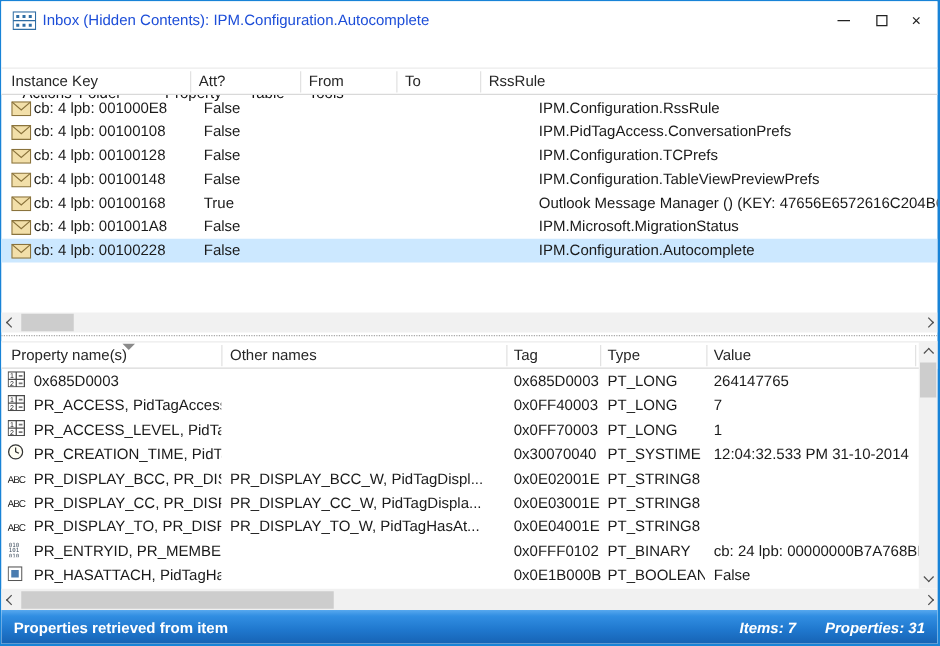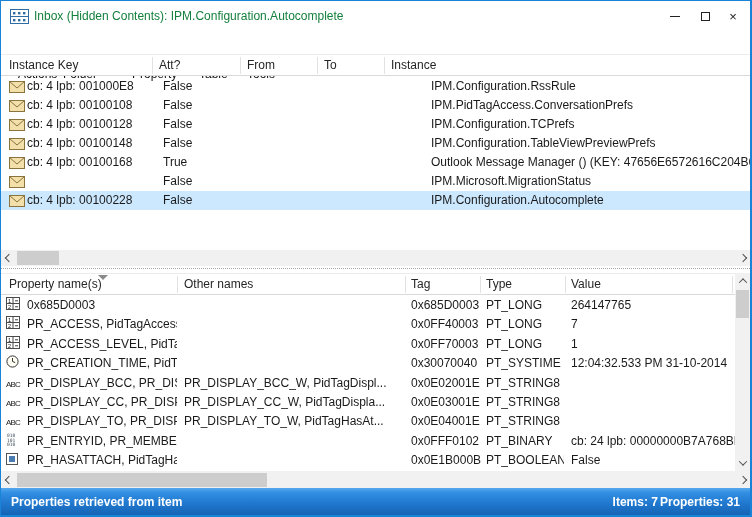--- a/index.html
+++ b/index.html
@@ -6,21 +6,21 @@
   *{box-sizing:border-box;}
   #window{
     position:relative;width:752px;height:517px;background:#fff;
     border-style:solid;border-color:#1883D7;border-width:1px 2px 2px 1px;
     font-family:"Liberation Sans","DejaVu Sans",sans-serif;font-size:12px;color:#1a1a1a;
     overflow:hidden;
   }
   
   .titlebar{position:absolute;left:0;top:0;width:100%;height:31px;background:#fff;}
   .app-icon{position:absolute;left:9px;top:8px;width:19px;height:15px;}
-  .title-text{position:absolute;left:33px;top:8px;font-size:12px;color:#15803d;white-space:nowrap;}
+  .title-text{position:absolute;left:33px;top:8px;font-size:12px;color:#1d4ed8;white-space:nowrap;}
   .winbtn{position:absolute;top:0;width:30px;height:30px;display:flex;align-items:center;justify-content:center;cursor:default;}
   .btn-min{right:60px;}.btn-max{right:30px;}.btn-close{right:2px;}
   .min-glyph{width:10px;height:0;border-top:1px solid #222;display:block;}
   .max-glyph{width:9px;height:9px;border:1px solid #222;display:block;}
   .close-glyph{font-size:13px;color:#222;line-height:1;}
   
   .menubar{position:absolute;left:0;top:31px;width:100%;height:22px;background:#fff;}
   .menu-item{position:absolute;top:3px;color:#111;cursor:default;margin-top:32px;}
   
   .hdr{position:absolute;left:0;width:100%;height:22px;background:#fff;border-top:1px solid #ececec;border-bottom:1px solid #d9d9d9;}
@@ -64,21 +64,21 @@
   .p-name{left:26px;width:150px;} .p-other{left:183px;width:220px;}
   .p-tag{left:410px;width:72px;} .p-type{left:485px;width:78px;} .p-val{left:570px;width:164px;}
   .picon{position:absolute;left:5px;top:3px;width:18px;height:14px;display:flex;align-items:flex-end;}
   
   .statusbar{
     position:absolute;left:0;bottom:0;width:100%;height:27px;
     background:linear-gradient(to bottom,#57a8ee 0%,#318ee2 18%,#1f77cd 60%,#1663b4 100%);
     color:#fff;font-weight:bold;display:flex;align-items:center;
   }
   .status-msg{margin-left:10px;}
-  .status-right{position:absolute;right:10px;display:flex;gap:2px;}
+  .status-right{position:absolute;right:10px;display:flex;gap:23px;font-style:italic;}
 </style>
 </head>
 <body>
 
 <div id="window">
 
   <div class="titlebar">
     <svg class="app-icon" viewBox="0 0 19 15">
       <rect x="0.5" y="0.5" width="18" height="14" fill="#fff" stroke="#2E6DA4"></rect>
       <line x1="0.5" y1="7.5" x2="18.5" y2="7.5" stroke="#2E6DA4"></line>
@@ -107,21 +107,21 @@
     <span class="menu-item" style="left:131px">Property</span>
     <span class="menu-item" style="left:198px">Table</span>
     <span class="menu-item" style="left:246px">Tools</span>
   </div>
 
   <div class="hdr" id="top-header">
     <span class="hcell" style="left:8px">Instance Key</span>
     <span class="hcell" style="left:158px">Att?</span>
     <span class="hcell" style="left:246px">From</span>
     <span class="hcell" style="left:323px">To</span>
-    <span class="hcell" style="left:390px">Instance</span>
+    <span class="hcell" style="left:390px">RssRule</span>
     <div class="hsep" style="left:151px"></div>
       <div class="hsep" style="left:239px"></div>
     <div class="hsep" style="left:316px"></div>
       <div class="hsep" style="left:383px"></div>
   </div>
 
   <div id="top-rows">
 
     <div class="row">
       <svg class="mail-ico" width="16" height="12" viewBox="0 0 16 12">
@@ -176,20 +176,21 @@
       <span class="c-att">True</span>
       <span class="c-from"></span>
       <span class="c-to"></span>
       <span class="c-subj">Outlook Message Manager () (KEY: 47656E6572616C204B657900)</span>
     </div>
     <div class="row">
       <svg class="mail-ico" width="16" height="12" viewBox="0 0 16 12">
           <rect x="0.5" y="0.5" width="15" height="11" fill="#F2DFA9" stroke="#8A733C"></rect>
           <path d="M0.5,0.5 L8,7 L15.5,0.5" fill="none" stroke="#8A733C"></path>
         </svg>
+      <span class="c-key">cb: 4 lpb: 001001A8</span>
       <span class="c-att">False</span>
       <span class="c-from"></span>
       <span class="c-to"></span>
       <span class="c-subj">IPM.Microsoft.MigrationStatus</span>
     </div>
     <div class="row selected">
       <svg class="mail-ico" width="16" height="12" viewBox="0 0 16 12">
           <rect x="0.5" y="0.5" width="15" height="11" fill="#F2DFA9" stroke="#8A733C"></rect>
           <path d="M0.5,0.5 L8,7 L15.5,0.5" fill="none" stroke="#8A733C"></path>
         </svg>

